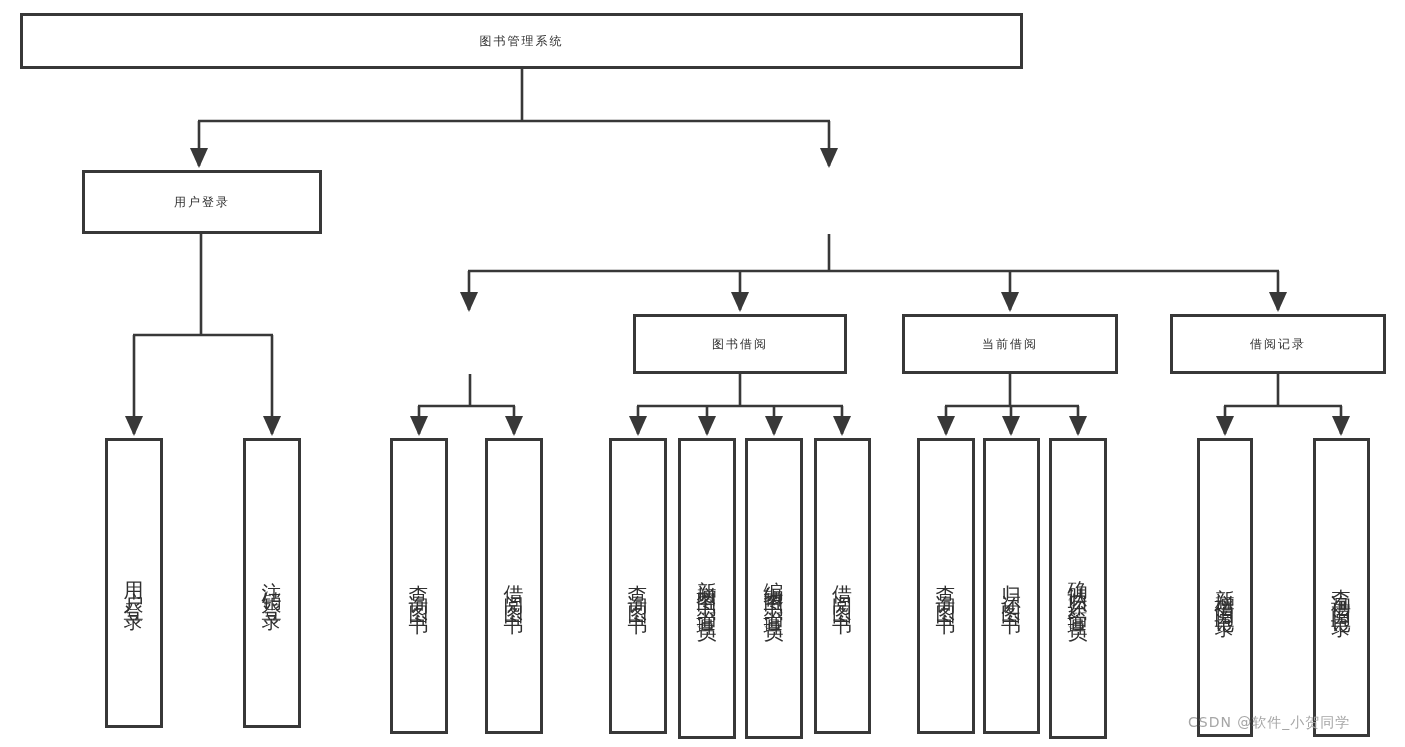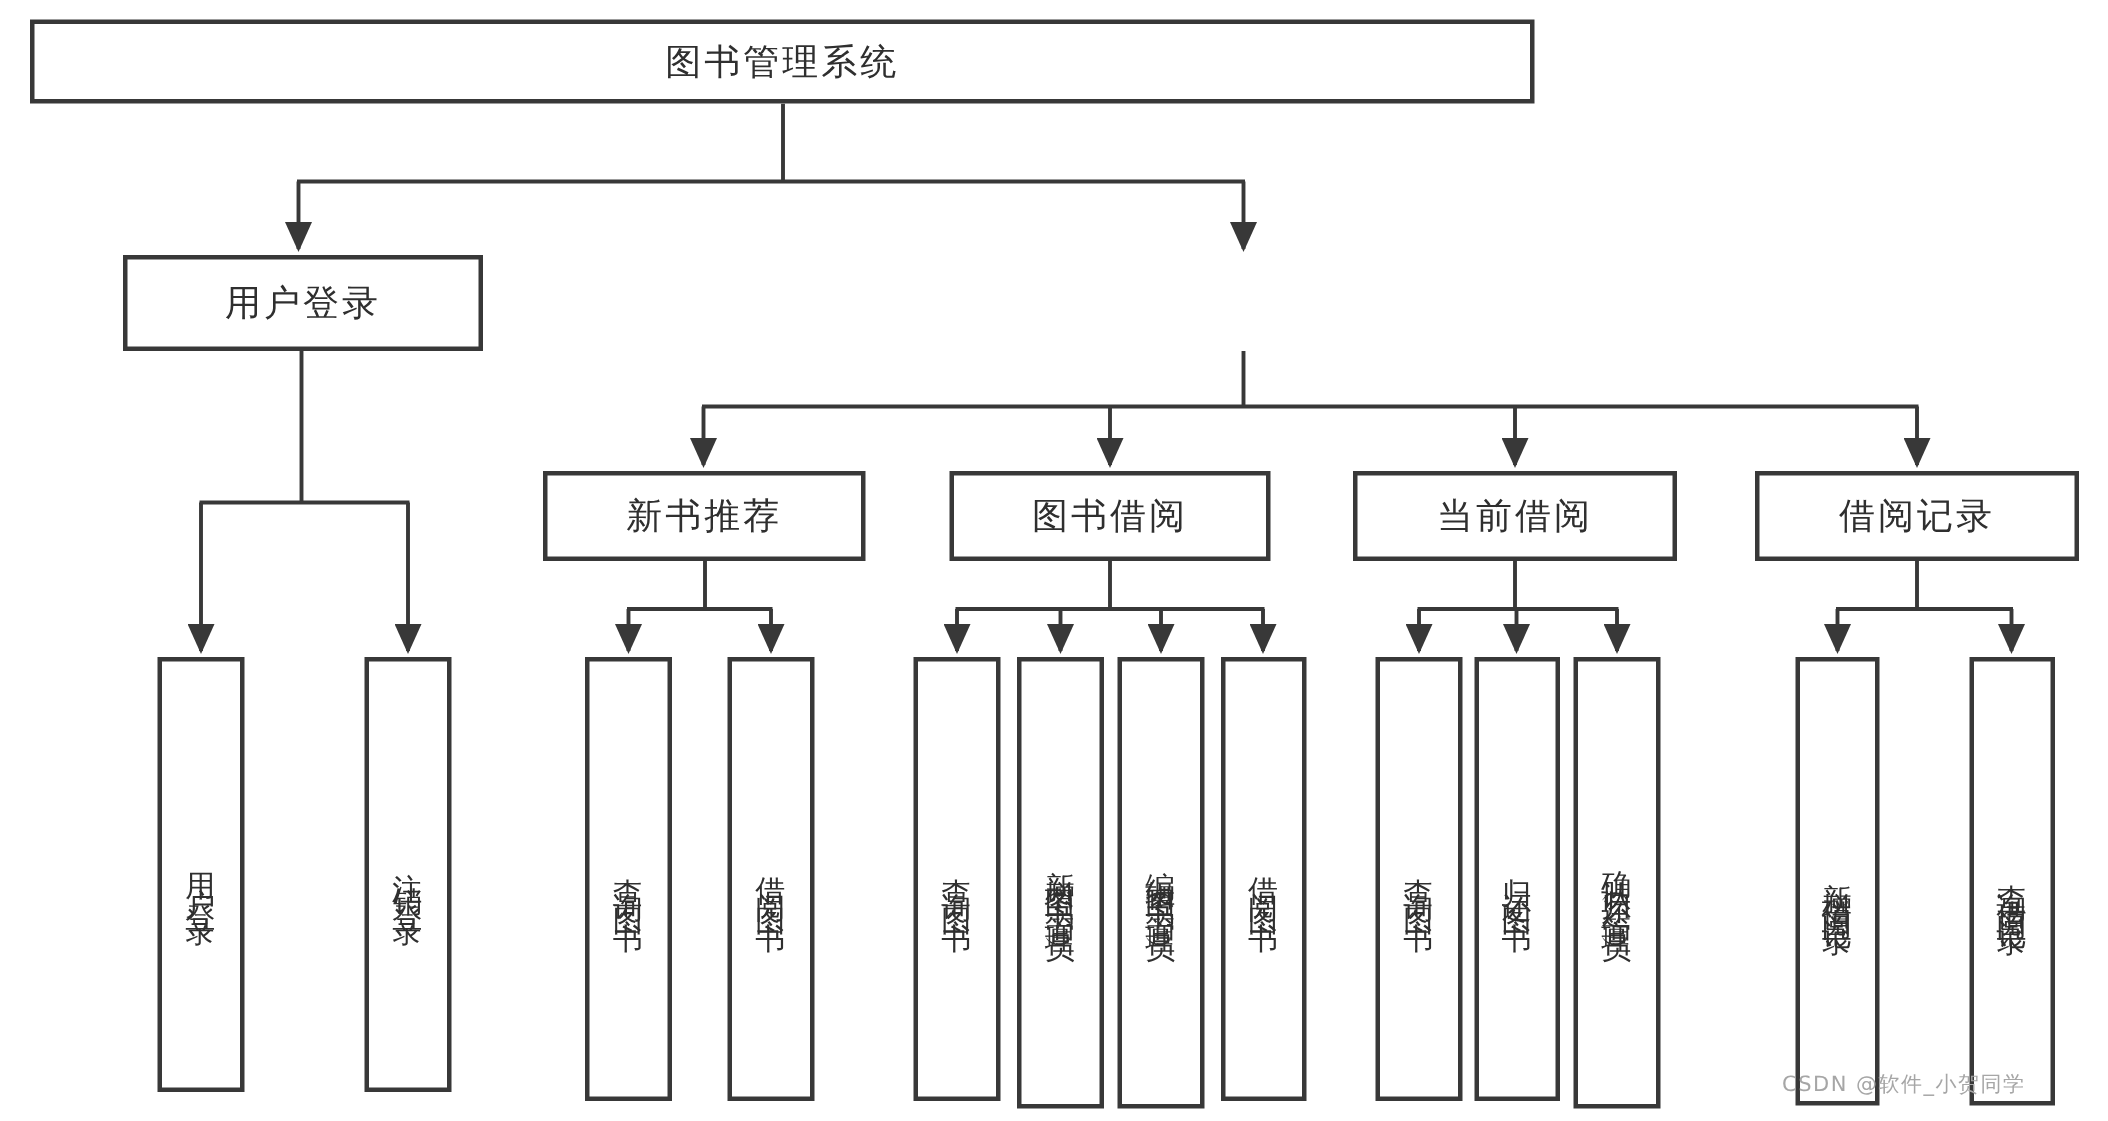--- a/index.html
+++ b/index.html
@@ -11,21 +11,21 @@
     overflow:hidden;
   }
   #connectors{position:absolute;left:0;top:0;width:1405px;height:747px;}
   .node{
     position:absolute;
     box-sizing:border-box;
     border:3px solid #383838;
     background:#ffffff;
     display:flex;align-items:center;justify-content:center;
     color:#2f2f2f;
-    font-size:24px;
+    font-size:12px;
     letter-spacing:2px;
     text-align:center;
   }
   .node.vert{
     writing-mode:vertical-rl;
     text-orientation:upright;
     letter-spacing:10px;
     line-height:1;
     font-size:20px;
     padding-top:6px;
@@ -93,21 +93,20 @@
       <line x1="1224" y1="406" x2="1342" y2="406"></line>
       <line x1="1225" y1="406" x2="1225" y2="434" marker-end="url(#ah)"></line>
       <line x1="1341" y1="406" x2="1341" y2="434" marker-end="url(#ah)"></line>
     </g>
   </svg>
 
   <div class="node" style="left:20px;top:13px;width:1003px;height:56px;">图书管理系统</div>
 
   <div class="node" style="left:82px;top:170px;width:240px;height:64px;">用户登录</div>
 
-  <div class="node" style="left:362px;top:314px;width:215px;height:60px;">新书推荐</div>
   <div class="node" style="left:633px;top:314px;width:214px;height:60px;text-align:center;">图书借阅</div>
   <div class="node" style="left:1170px;top:314px;width:216px;height:60px;">借阅记录</div>
   <div class="node" style="left:902px;top:314px;width:216px;height:60px;">当前借阅</div>
 
   <div class="node vert" style="left:105px;top:438px;width:58px;height:290px;">用户登录</div>
   <div class="node vert" style="left:243px;top:438px;width:58px;height:290px;">注销登录</div>
 
   <div class="node vert" style="left:390px;top:438px;width:58px;height:296px;">查询图书</div>
   <div class="node vert" style="left:485px;top:438px;width:58px;height:296px;">借阅图书</div>
 

